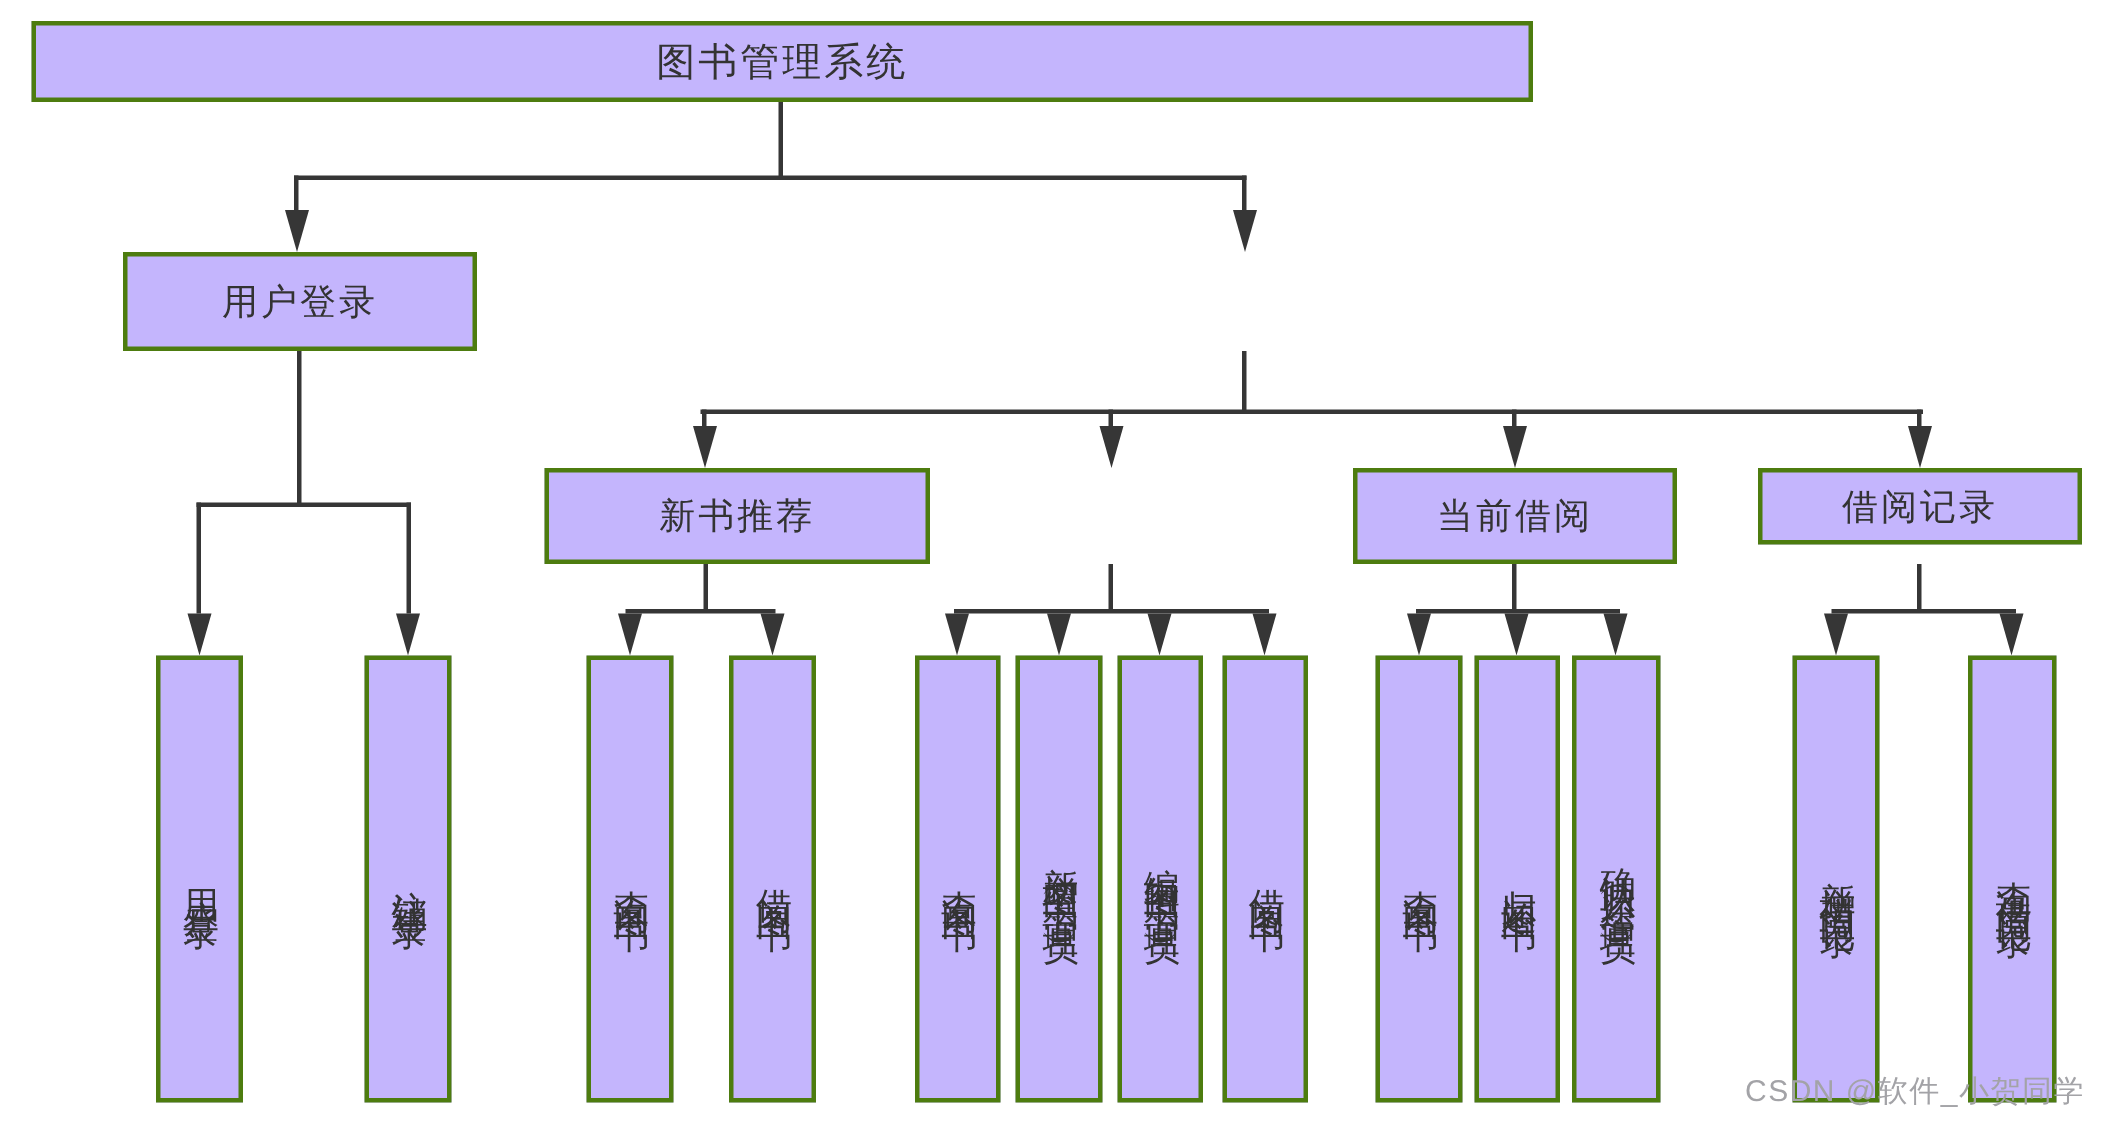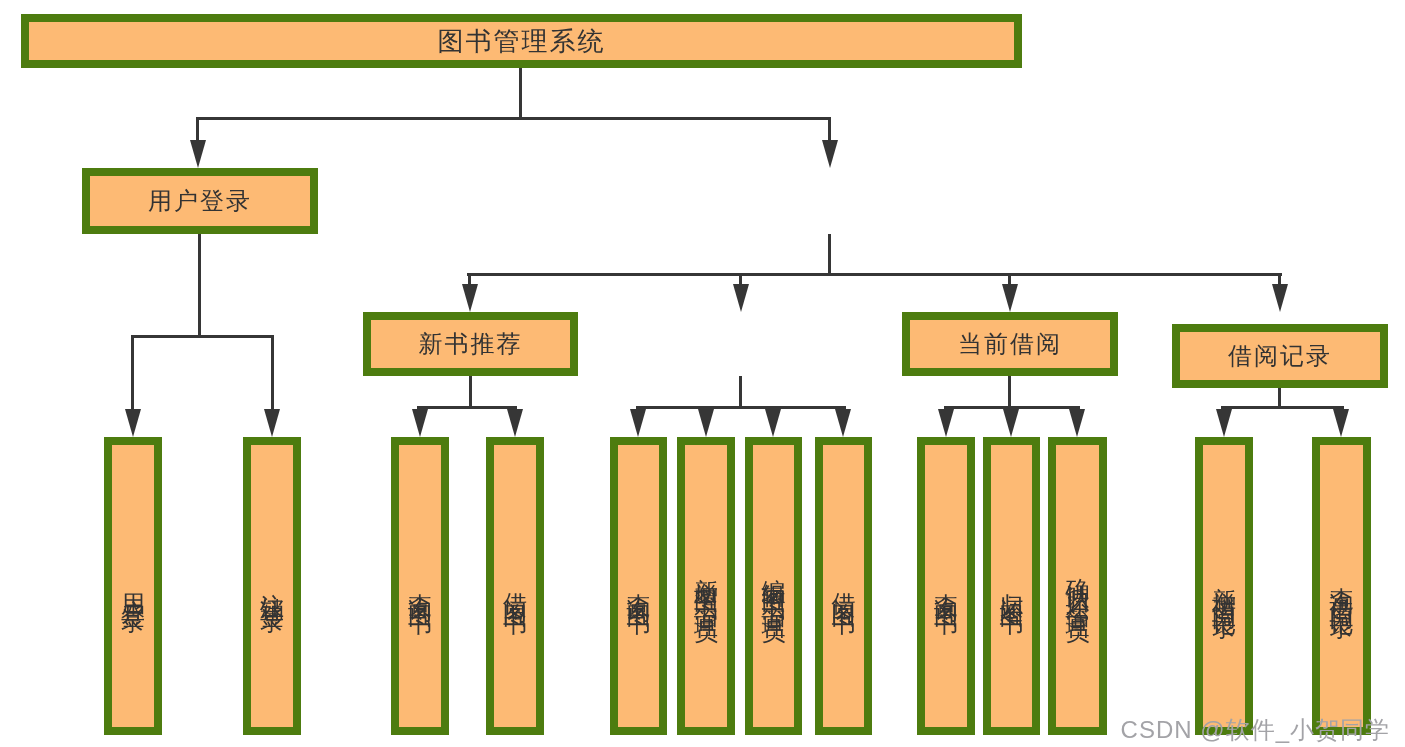--- a/index.html
+++ b/index.html
@@ -1,28 +1,28 @@
 <!DOCTYPE html>
 <html><head>
 <meta charset="utf-8">
 <style>
   html,body{margin:0;padding:0;background:#ffffff;}
   #canvas{position:relative;width:1405px;height:747px;background:#ffffff;overflow:hidden;
           font-family:"Liberation Sans","DejaVu Sans",sans-serif;color:#333333;}
-  .box{position:absolute;box-sizing:border-box;border:8px solid #4d7c0f;background:#fdba74;
+  .box{position:absolute;box-sizing:border-box;border:3px solid #4d7c0f;background:#c4b5fd;
        display:flex;align-items:center;justify-content:center;font-size:24px;letter-spacing:2px;
        color:#333333;text-align:center;}
   .t1{font-size:26px;}
   .vbox{writing-mode:vertical-rl;text-orientation:mixed;letter-spacing:6px;font-size:24px;
         line-height:1;padding:6px 0;}
   .h{position:absolute;height:3px;background:#363636;}
   .v{position:absolute;width:3px;background:#363636;}
   .a{position:absolute;width:0;height:0;border-left:8px solid transparent;
      border-right:8px solid transparent;border-top:28px solid #363636;}
-  .wm{position:absolute;right:15px;top:714px;font-size:24px;color:#a3a3a7;letter-spacing:1px;
+  .wm{position:absolute;right:15px;top:714px;font-size:20px;color:#a3a3a7;letter-spacing:1px;
       z-index:5;white-space:nowrap;}
 </style>
 </head>
 <body>
 
 <div id="canvas">
 
   <div class="v" style="left:519px;top:68px;height:50px"></div>
   <div class="h" style="left:196px;top:117px;width:635px"></div>
   <div class="v" style="left:196px;top:117px;height:26px"></div>
@@ -68,23 +68,23 @@
 
   <div class="v" style="left:1278px;top:376px;height:31px"></div>
   <div class="h" style="left:1221px;top:406px;width:123px"></div>
   <div class="a" style="left:1216px;top:409px"></div>
   <div class="a" style="left:1333px;top:409px"></div>
 
   <div class="box t1" style="left:21px;top:14px;width:1001px;height:54px">图书管理系统</div>
 
   <div class="box" style="left:82px;top:168px;width:236px;height:66px">用户登录</div>
 
-  <div class="box" style="left:363px;top:312px;width:215px;height:64px">新书推荐</div>
+  <div class="box" style="left:363px;top:312px;width:257px;height:64px">新书推荐</div>
   <div class="box" style="left:902px;top:312px;width:216px;height:64px">当前借阅</div>
-  <div class="box" style="left:1172px;top:324px;width:216px;height:64px">借阅记录</div>
+  <div class="box" style="left:1172px;top:312px;width:216px;height:51px">借阅记录</div>
 
   <div class="box vbox" style="left:104px;top:437px;width:58px;height:298px">用户登录</div>
   <div class="box vbox" style="left:243px;top:437px;width:58px;height:298px">注销登录</div>
 
   <div class="box vbox" style="left:391px;top:437px;width:58px;height:298px">查询图书</div>
   <div class="box vbox" style="left:486px;top:437px;width:58px;height:298px">借阅图书</div>
 
   <div class="box vbox" style="left:610px;top:437px;width:57px;height:298px">查询图书</div>
   <div class="box vbox" style="left:677px;top:437px;width:58px;height:298px">新增图书（管理员）</div>
   <div class="box vbox" style="left:745px;top:437px;width:57px;height:298px">编辑图书（管理员）</div>

